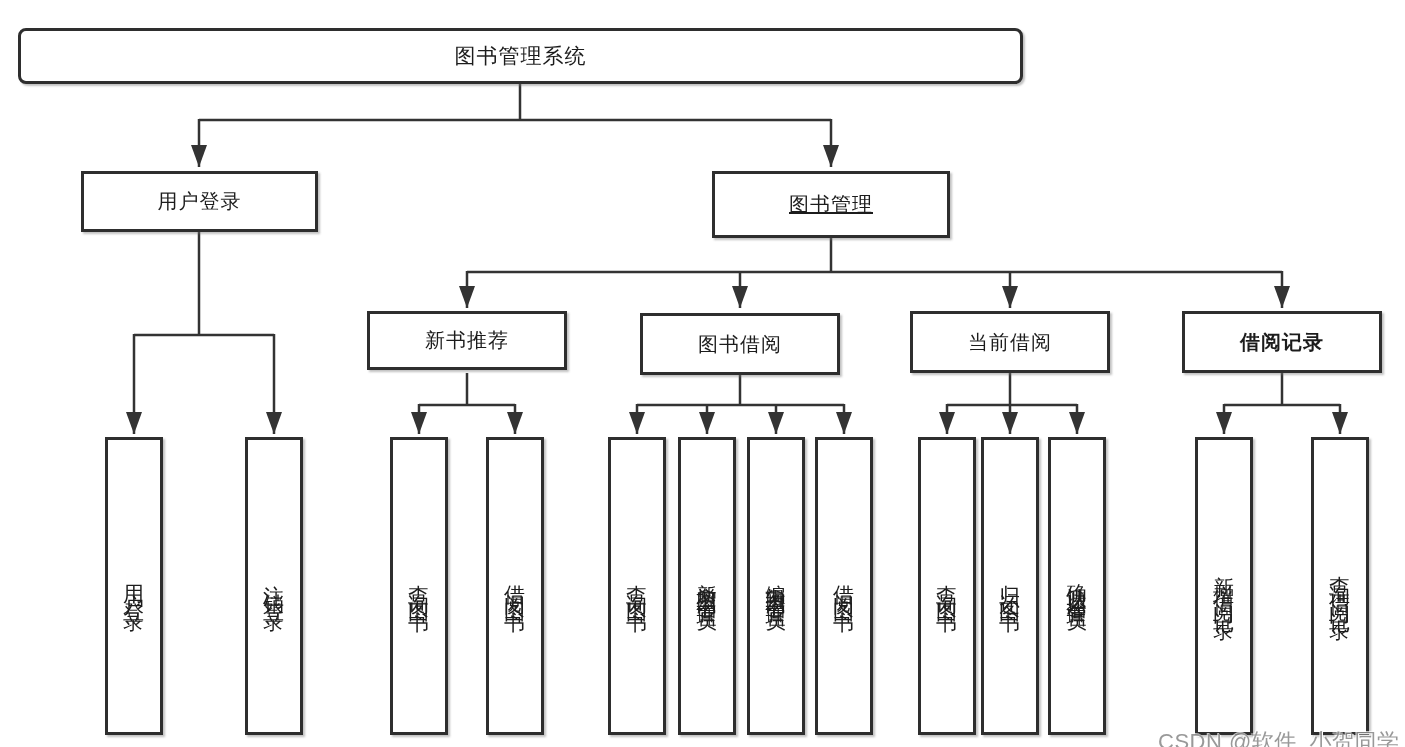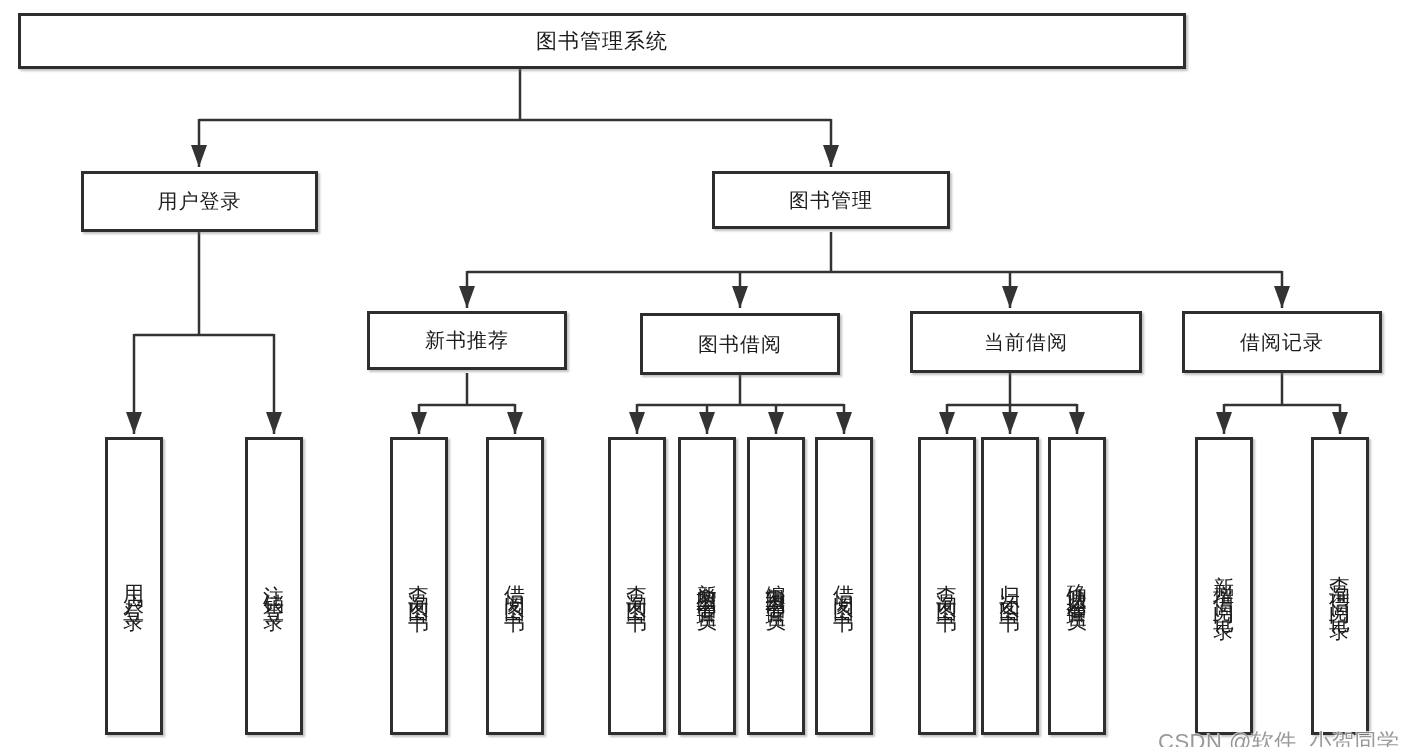--- a/index.html
+++ b/index.html
@@ -75,29 +75,29 @@
     <line x1="947" y1="404" x2="947" y2="434" marker-end="url(#arrow)"></line>
     <line x1="1010" y1="404" x2="1010" y2="434" marker-end="url(#arrow)"></line>
     <line x1="1077" y1="404" x2="1077" y2="434" marker-end="url(#arrow)"></line>
 
     <line x1="1282" y1="373" x2="1282" y2="406"></line>
     <line x1="1224" y1="405" x2="1340" y2="405"></line>
     <line x1="1224" y1="404" x2="1224" y2="434" marker-end="url(#arrow)"></line>
     <line x1="1340" y1="404" x2="1340" y2="434" marker-end="url(#arrow)"></line>
   </svg>
 
-  <div class="node hnode root" style="left:18px;top:13px;width:1168px;height:56px;">图书管理系统</div>
+  <div class="node hnode root" style="left:18px;top:28px;width:1005px;height:56px;border-radius:8px;">图书管理系统</div>
 
   <div class="node hnode" style="left:81px;top:171px;width:237px;height:61px;">用户登录</div>
-  <div class="node hnode" style="left:712px;top:171px;width:238px;height:58px;">图书管理</div>
+  <div class="node hnode" style="left:712px;top:171px;width:238px;height:67px;text-decoration:underline;">图书管理</div>
 
   <div class="node hnode" style="left:367px;top:311px;width:200px;height:59px;">新书推荐</div>
   <div class="node hnode" style="left:640px;top:313px;width:200px;height:62px;">图书借阅</div>
-  <div class="node hnode" style="left:910px;top:311px;width:232px;height:62px;">当前借阅</div>
-  <div class="node hnode" style="left:1182px;top:311px;width:200px;height:62px;">借阅记录</div>
+  <div class="node hnode" style="left:910px;top:311px;width:200px;height:62px;">当前借阅</div>
+  <div class="node hnode" style="left:1182px;top:311px;width:200px;height:62px;font-weight:bold;">借阅记录</div>
 
   <div class="node vnode" style="left:105px;top:437px;width:58px;height:298px;">用户登录</div>
   <div class="node vnode" style="left:245px;top:437px;width:58px;height:298px;">注销登录</div>
 
   <div class="node vnode" style="left:390px;top:437px;width:58px;height:298px;">查询图书</div>
   <div class="node vnode" style="left:486px;top:437px;width:58px;height:298px;">借阅图书</div>
 
   <div class="node vnode" style="left:608px;top:437px;width:58px;height:298px;">查询图书</div>
   <div class="node vnode tight" style="left:678px;top:437px;width:58px;height:298px;">新增图书（管理员）</div>
   <div class="node vnode tight" style="left:747px;top:437px;width:58px;height:298px;">编辑图书（管理员）</div>

